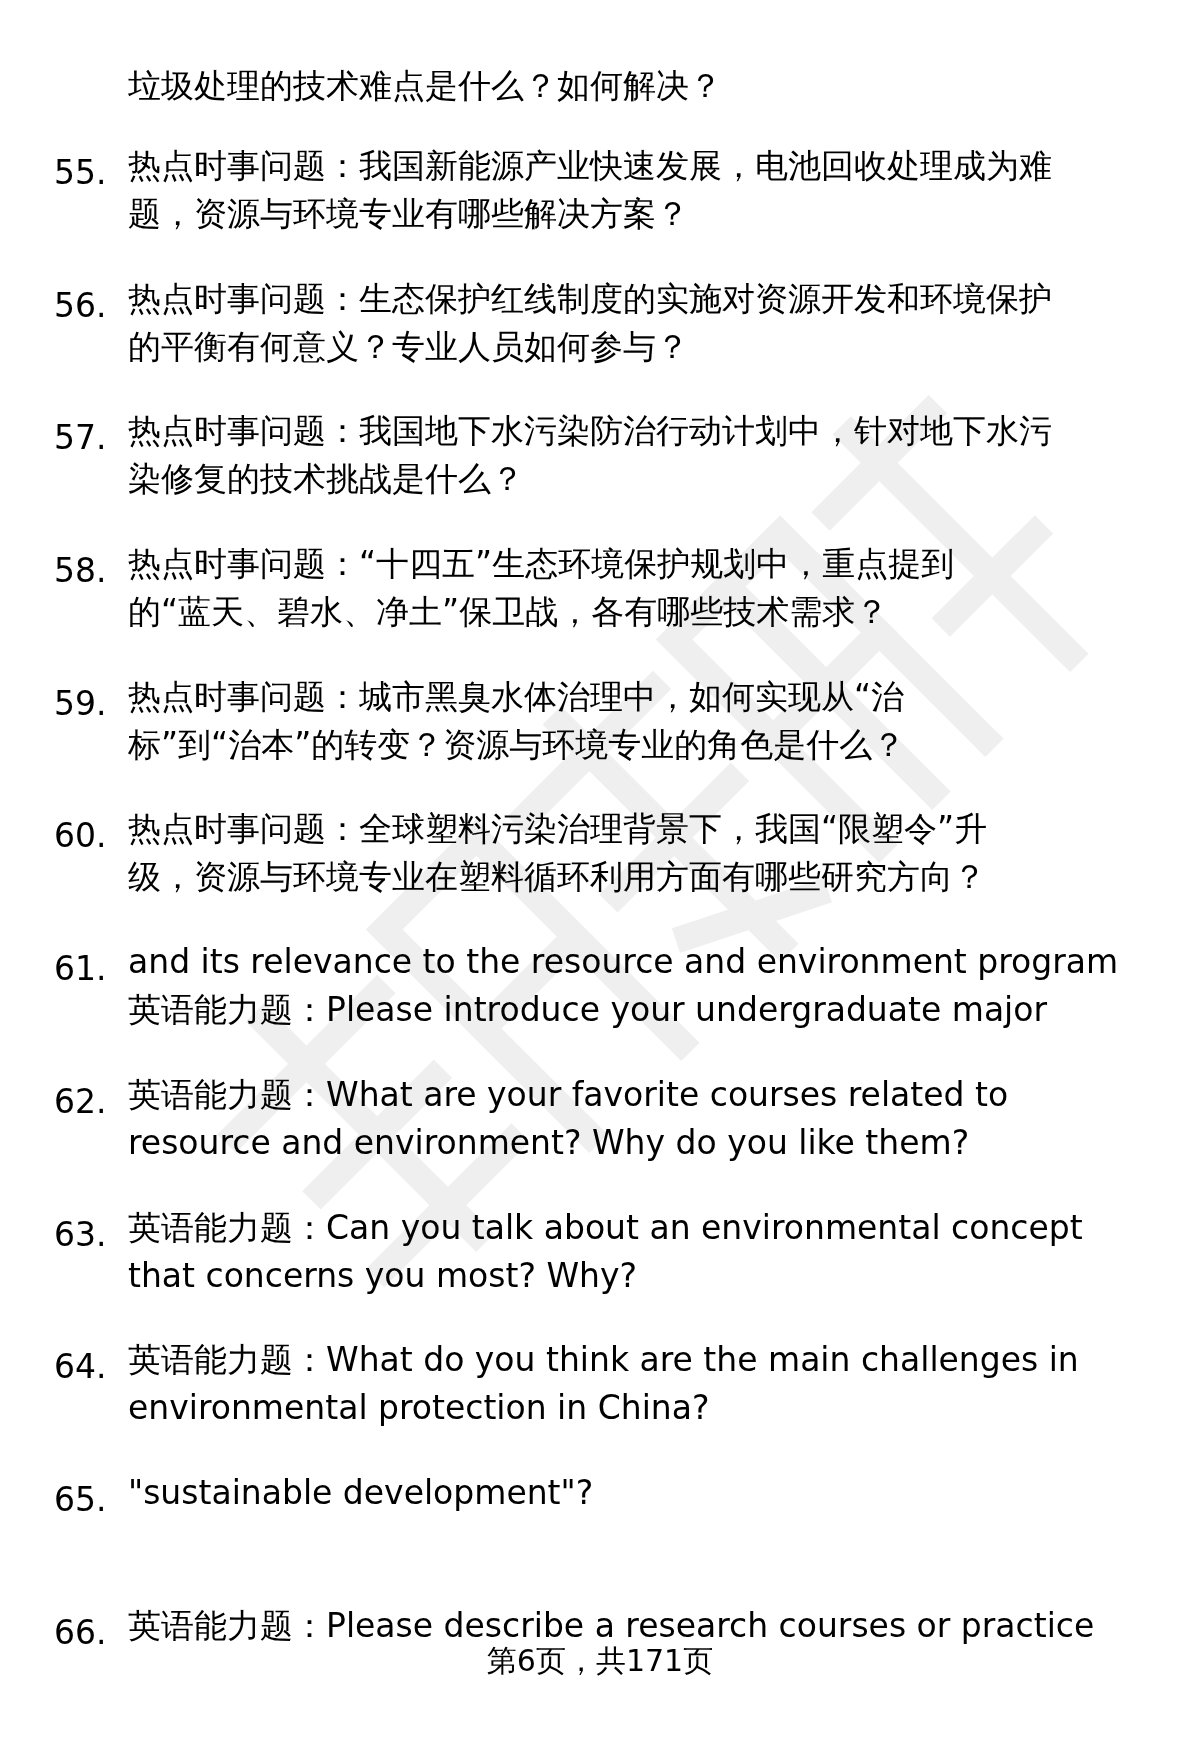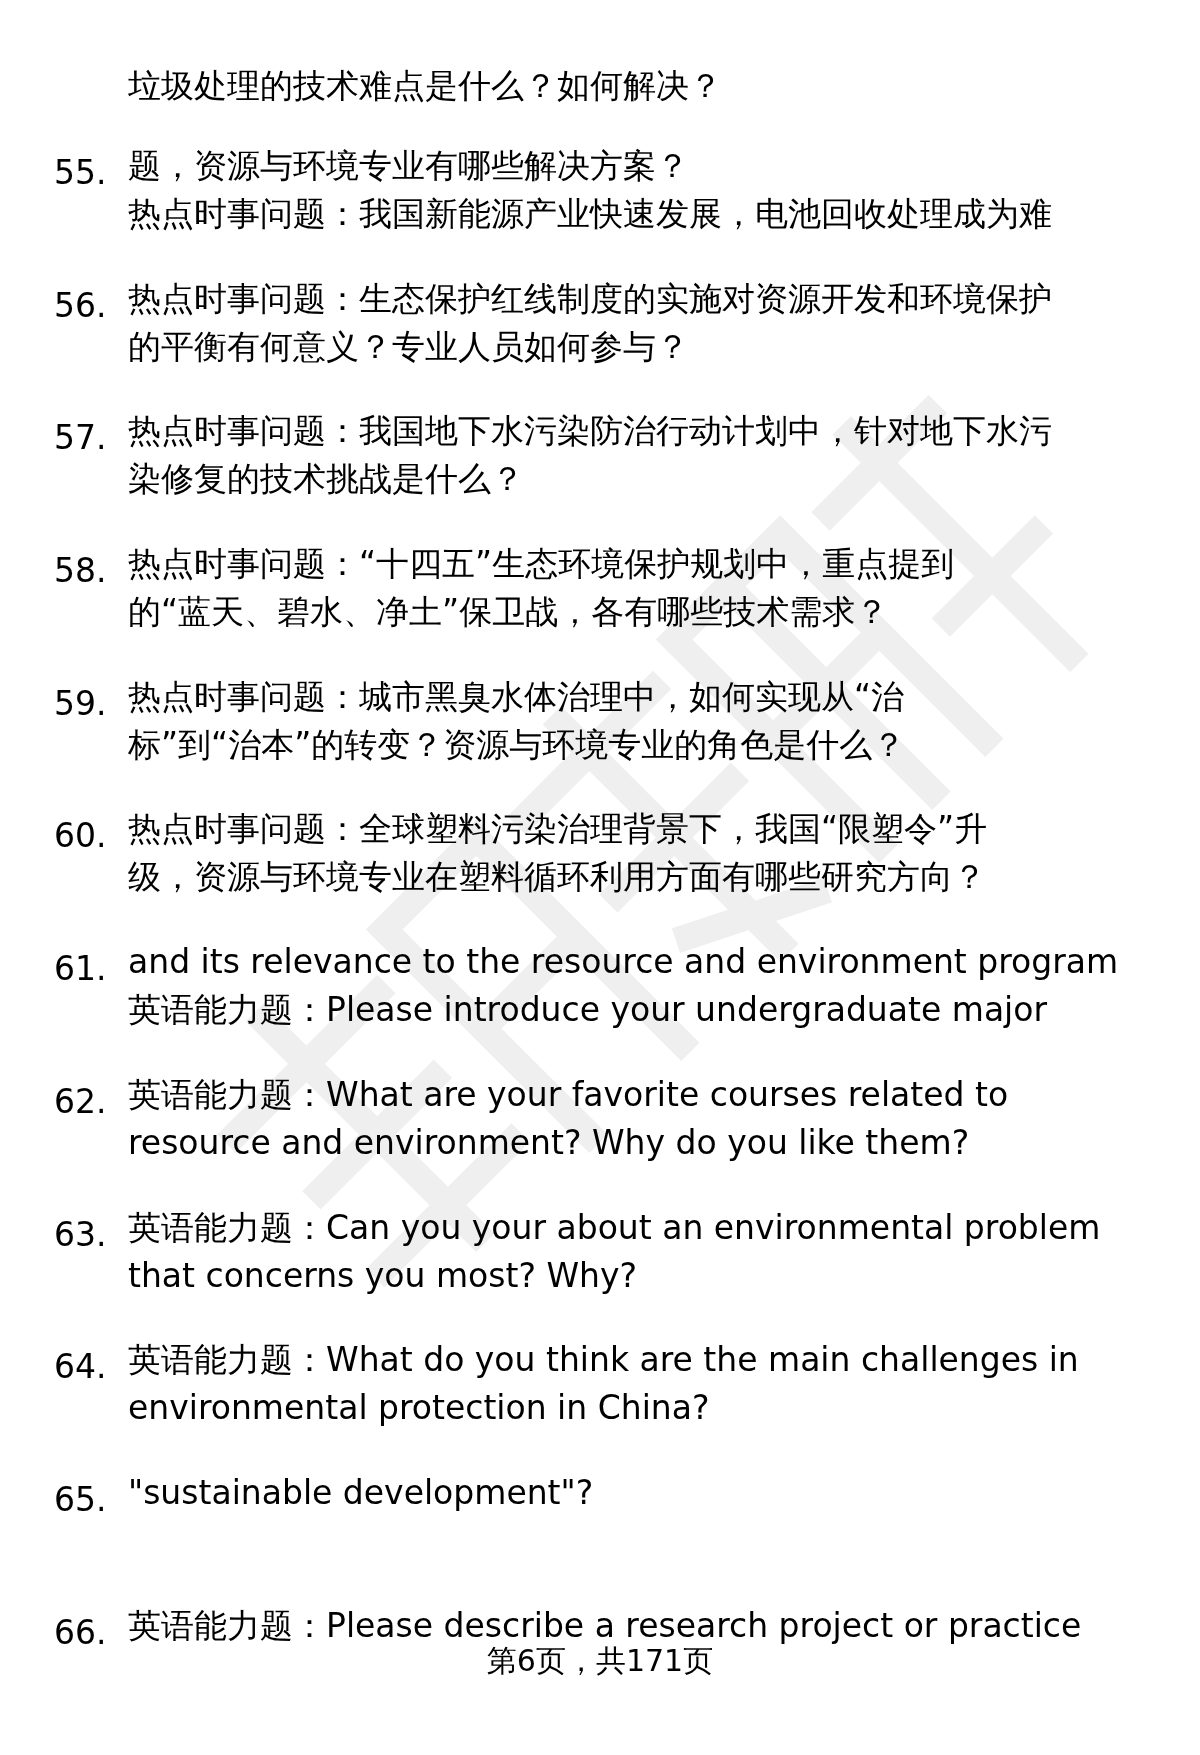--- a/index.html
+++ b/index.html
@@ -99,22 +99,22 @@
 
 <div class="page">
 
   <div class="orphan">垃圾处理的技术难点是什么？如何解决？</div>
 
   <div class="items">
 
     <div class="item">
       <span class="num">55.</span>
       <div class="body">
+        <span class="line">热点时事问题：我国新能源产业快速发展，电池回收处理成为难</span>
         <span class="line">题，资源与环境专业有哪些解决方案？</span>
-        <span class="line">热点时事问题：我国新能源产业快速发展，电池回收处理成为难</span>
       </div>
     </div>
 
     <div class="item">
       <span class="num">56.</span>
       <div class="body">
         <span class="line">热点时事问题：生态保护红线制度的实施对资源开发和环境保护</span>
         <span class="line">的平衡有何意义？专业人员如何参与？</span>
       </div>
     </div>
@@ -163,21 +163,21 @@
       <span class="num">62.</span>
       <div class="body">
         <span class="line">英语能力题：What are your favorite courses related to</span>
         <span class="line">resource and environment? Why do you like them?</span>
       </div>
     </div>
 
     <div class="item">
       <span class="num">63.</span>
       <div class="body">
-        <span class="line">英语能力题：Can you your about an environmental problem</span>
+        <span class="line">英语能力题：Can you talk about an environmental concept</span>
         <span class="line">that concerns you most? Why?</span>
       </div>
     </div>
 
     <div class="item">
       <span class="num">64.</span>
       <div class="body">
         <span class="line">英语能力题：What do you think are the main challenges in</span>
         <span class="line">environmental protection in China?</span>
       </div>
@@ -186,21 +186,21 @@
     <div class="item">
       <span class="num">65.</span>
       <div class="body">
         <span class="line">"sustainable development"?</span>
       </div>
     </div>
 
     <div class="item">
       <span class="num">66.</span>
       <div class="body">
-        <span class="line">英语能力题：Please describe a research project or practice</span>
+        <span class="line">英语能力题：Please describe a research courses or practice</span>
       </div>
     </div>
 
   </div>
 
   <div class="footer">第6页，共171页</div>
 
 </div>
 
 </body></html>

